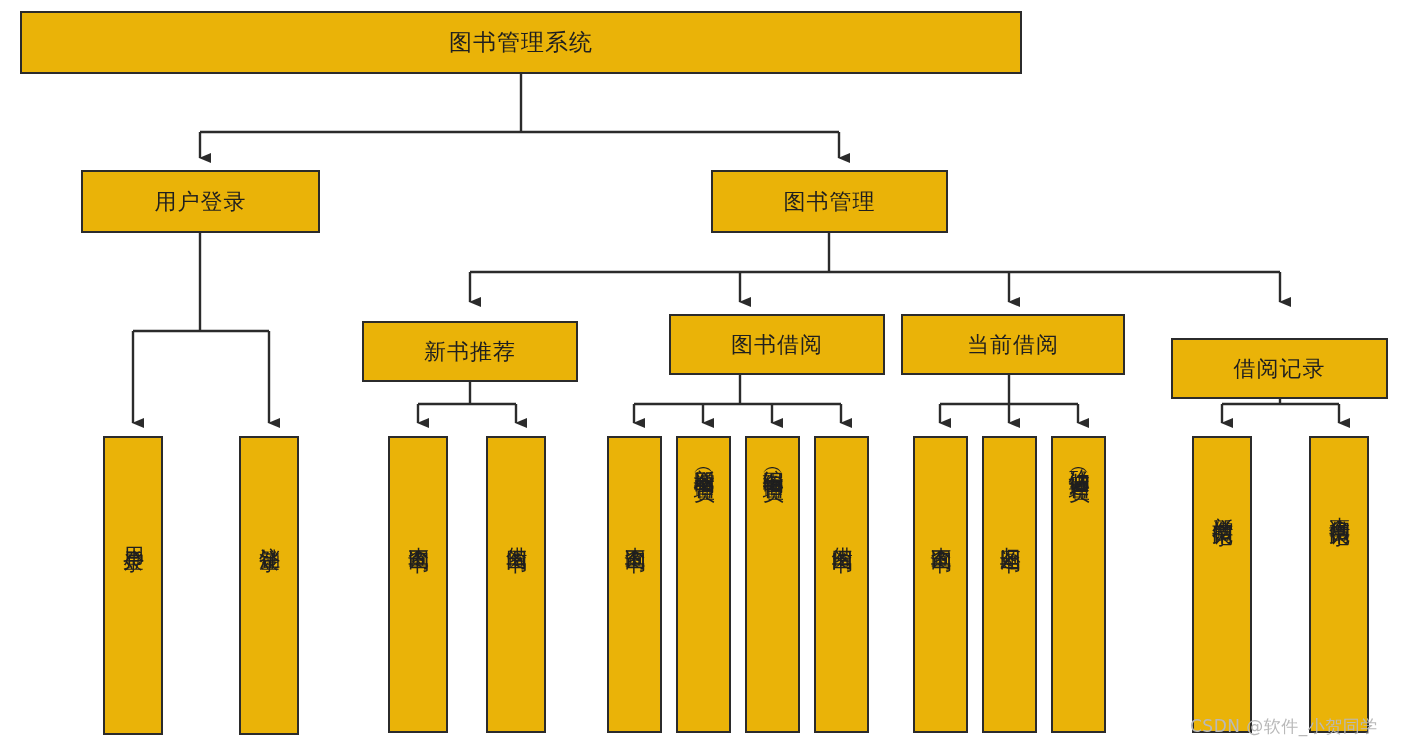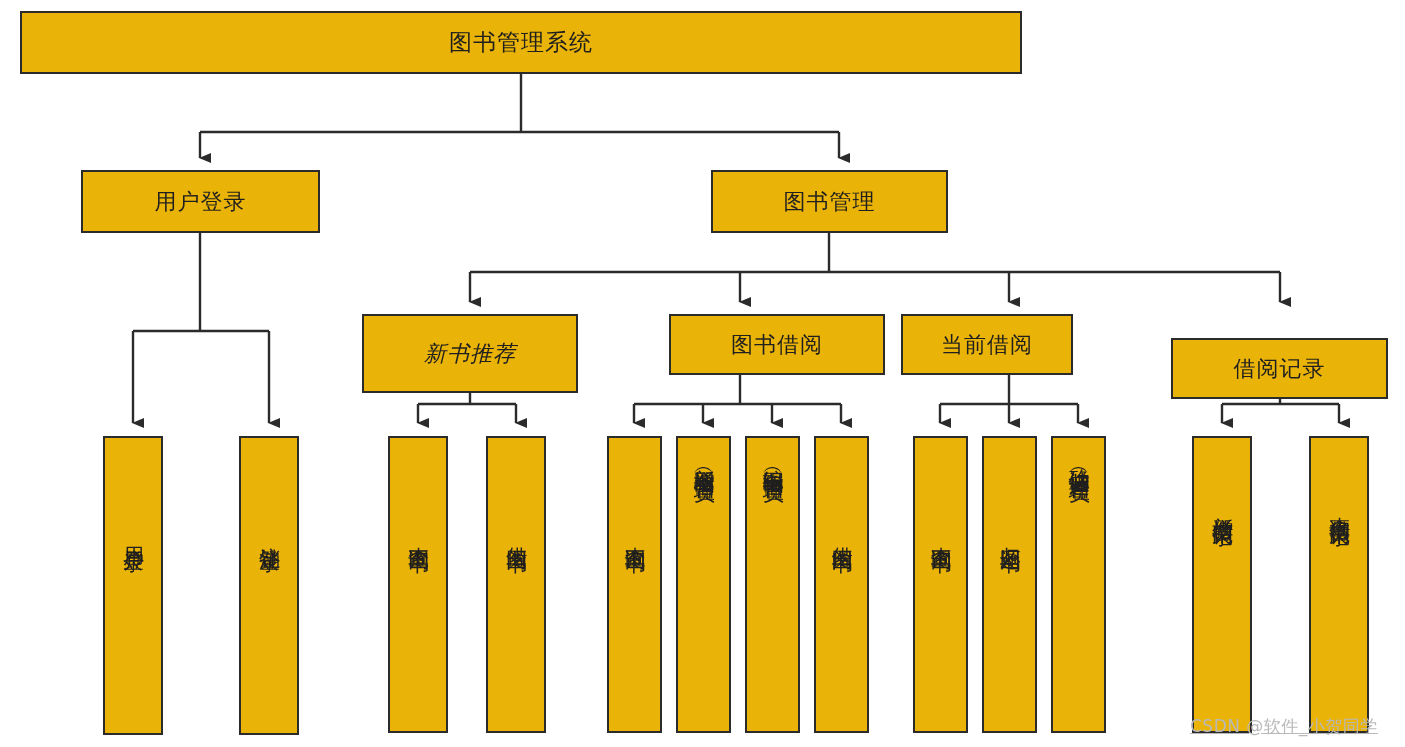--- a/index.html
+++ b/index.html
@@ -64,21 +64,20 @@
   .node.leaf.tall .label { margin-top: 8px; }
   .node.leaf.midlow .label { margin-top: 56px; }
   .watermark {
     position: absolute;
     font-size: 17px;
     color: #b9b9b9;
     letter-spacing: 0.5px;
     white-space: nowrap;
     z-index: 3;
     font-family: "DejaVu Sans", "Liberation Sans", sans-serif;
-    text-decoration: underline;
   }
 </style>
 </head>
 <body>
 
 <div id="canvas">
 
   <svg id="edges" viewBox="0 0 1405 747" xmlns="http://www.w3.org/2000/svg">
     <defs>
       <marker id="arrow" viewBox="0 0 10 12" refX="5" refY="11" markerWidth="10" markerHeight="12" orient="auto-start-reverse" markerUnits="userSpaceOnUse">
@@ -136,29 +135,29 @@
   </div>
 
   <div class="node level2" style="left:81px; top:170px; width:239px; height:63px;">
     <span class="label">用户登录</span>
   </div>
 
   <div class="node level2" style="left:711px; top:170px; width:237px; height:63px;">
     <span class="label">图书管理</span>
   </div>
 
-  <div class="node level2" style="left:362px; top:314px; width:216px; height:79px;font-style:italic;">
+  <div class="node level2" style="left:362px; top:321px; width:216px; height:61px;">
     <span class="label">新书推荐</span>
   </div>
 
   <div class="node level2" style="left:669px; top:314px; width:216px; height:61px;">
     <span class="label">图书借阅</span>
   </div>
 
-  <div class="node level2" style="left:901px; top:314px; width:172px; height:61px;">
+  <div class="node level2" style="left:901px; top:314px; width:224px; height:61px;">
     <span class="label">当前借阅</span>
   </div>
 
   <div class="node level2" style="left:1171px; top:314px; width:217px; height:61px;margin-top:24px;">
     <span class="label">借阅记录</span>
   </div>
 
   <div class="node leaf mid" style="left:103px; top:436px; width:60px; height:299px;">
     <span class="label">用户登录</span>
   </div>

